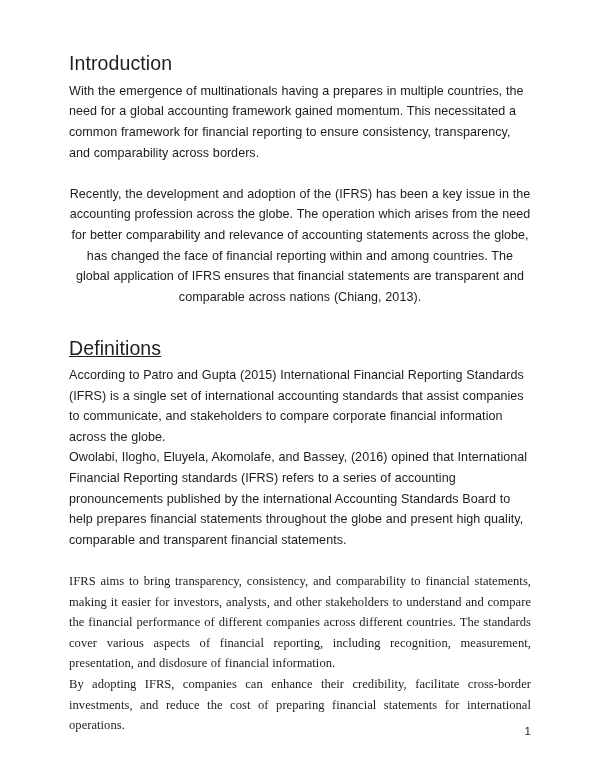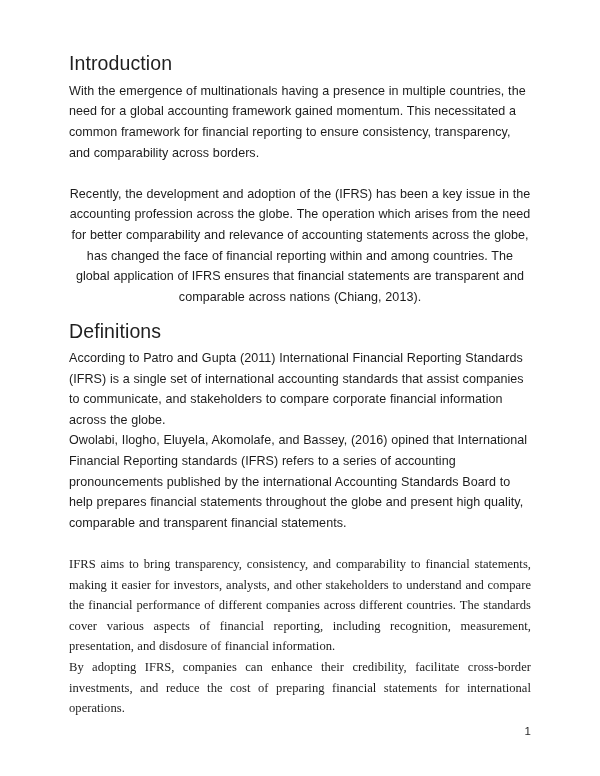--- a/index.html
+++ b/index.html
@@ -34,22 +34,23 @@
   h1.section-heading {
     font-size: 19.5px;
     font-weight: 400;
     color: #1f1f1f;
     margin: 0 0 5px 0;
     padding: 0;
     line-height: 1.22;
     letter-spacing: 0.1px;
   }
   h1.section-heading.second {
-    margin-top: 13px;
+    margin-top: 30px;
     margin-bottom: 4px;
+    text-decoration: underline;
   }
   p.para {
     font-size: 12.55px;
     line-height: 20.6px;
     margin: 0;
     padding: 0;
     color: #1c1c1c;
     text-align: left;
     letter-spacing: 0.04px;
     word-spacing: 0.2px;
@@ -75,28 +76,28 @@
   }
 </style>
 </head>
 <body>
 
 <div class="page">
   <div class="content">
 
     <h1 class="section-heading">Introduction</h1>
 
-    <p class="para">With the emergence of multinationals having a presence in multiple countries, the need for a global accounting framework gained momentum. This necessitated a common framework for financial reporting to ensure consistency, transparency, and comparability across borders.</p>
+    <p class="para">With the emergence of multinationals having a prepares in multiple countries, the need for a global accounting framework gained momentum. This necessitated a common framework for financial reporting to ensure consistency, transparency, and comparability across borders.</p>
 
     <p class="para gap-before">Recently, the development and adoption of the (IFRS) has been a key issue in the accounting profession across the globe. The operation which arises from the need for better comparability and relevance of accounting statements across the globe, has changed the face of financial reporting within and among countries. The global application of IFRS ensures that financial statements are transparent and comparable across nations (Chiang, 2013).</p>
 
 
     <h1 class="section-heading second">Definitions</h1>
 
-    <p class="para">According to Patro and Gupta (2011) International Financial Reporting Standards (IFRS) is a single set of international accounting standards that assist companies to communicate, and stakeholders to compare corporate financial information across the globe.</p>
+    <p class="para">According to Patro and Gupta (2015) International Financial Reporting Standards (IFRS) is a single set of international accounting standards that assist companies to communicate, and stakeholders to compare corporate financial information across the globe.</p>
 
     <p class="para">Owolabi, Ilogho, Eluyela, Akomolafe, and Bassey, (2016) opined that International Financial Reporting standards (IFRS) refers to a series of accounting pronouncements published by the international Accounting Standards Board to help prepares financial statements throughout the globe and present high quality, comparable and transparent financial statements.</p>
 
     <p class="para justified gap-before">IFRS aims to bring transparency, consistency, and comparability to financial statements, making it easier for investors, analysts, and other stakeholders to understand and compare the financial performance of different companies across different countries. The standards cover various aspects of financial reporting, including recognition, measurement, presentation, and disdosure of financial information.</p>
 
     <p class="para justified">By adopting IFRS, companies can enhance their credibility, facilitate cross-border investments, and reduce the cost of preparing financial statements for international operations.</p>
 
   </div>
 
   <div class="page-number">1</div>

